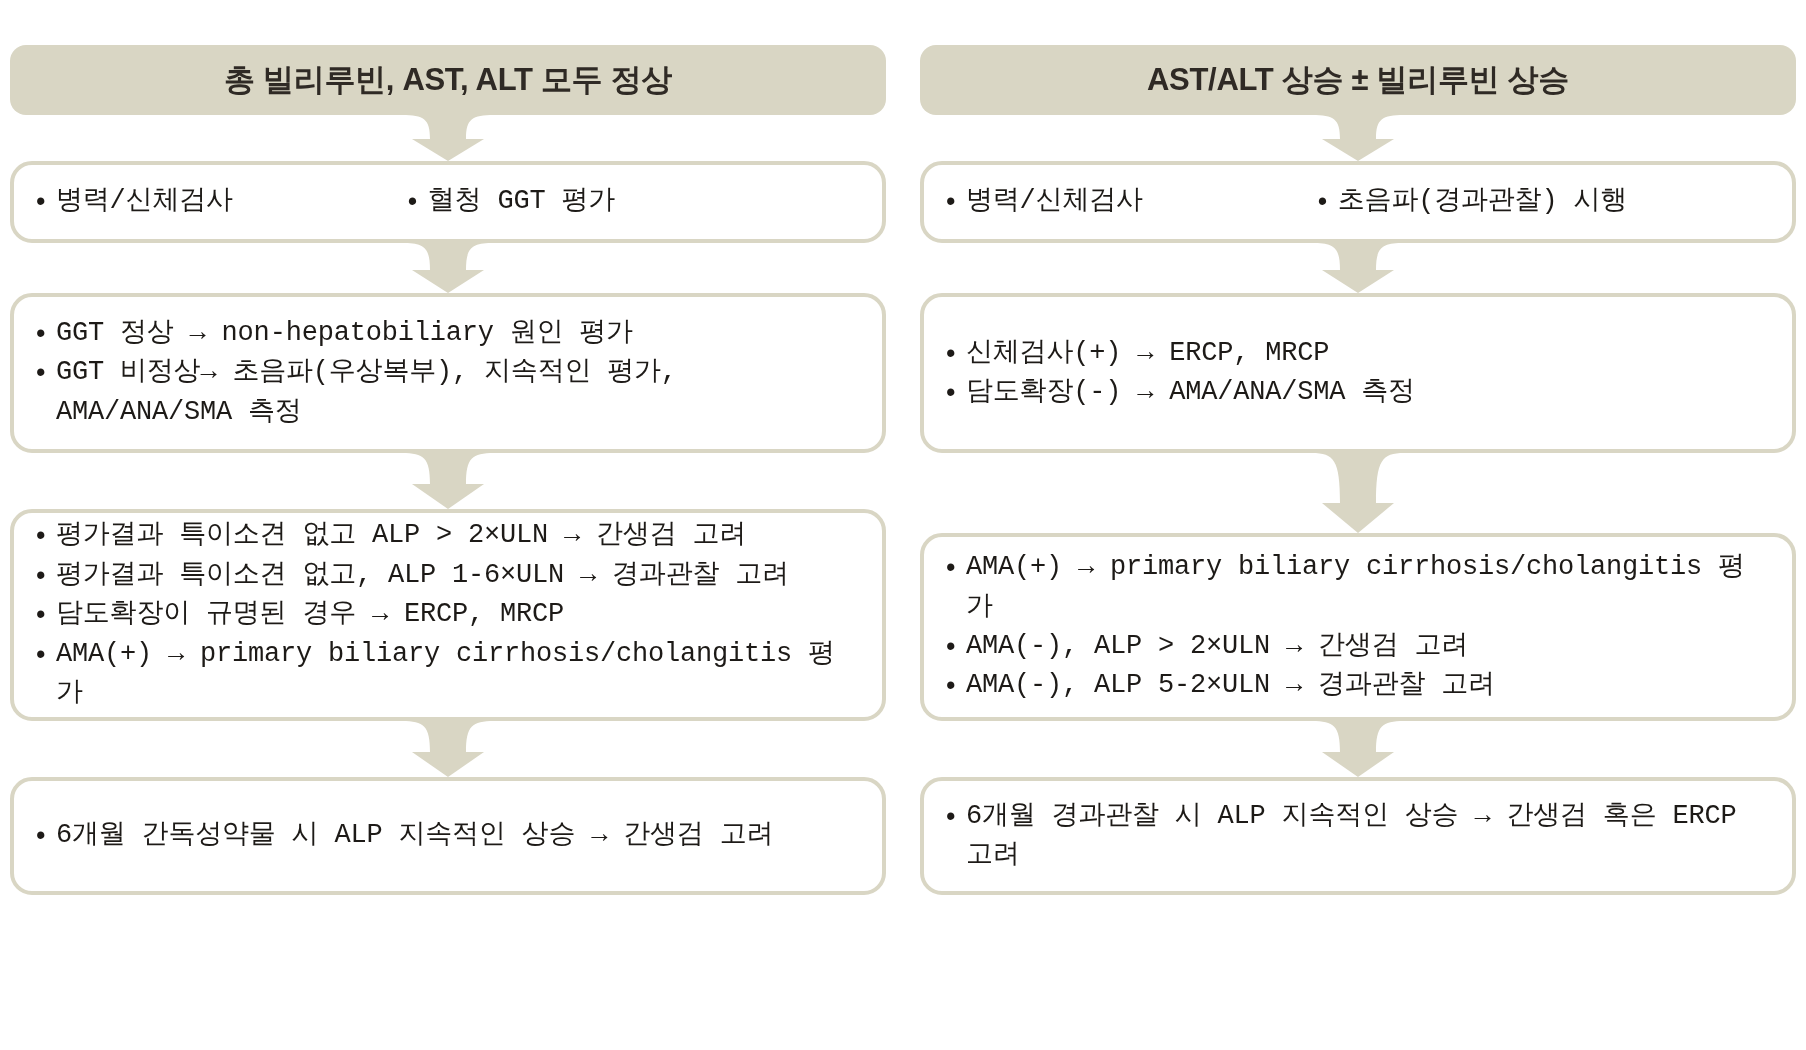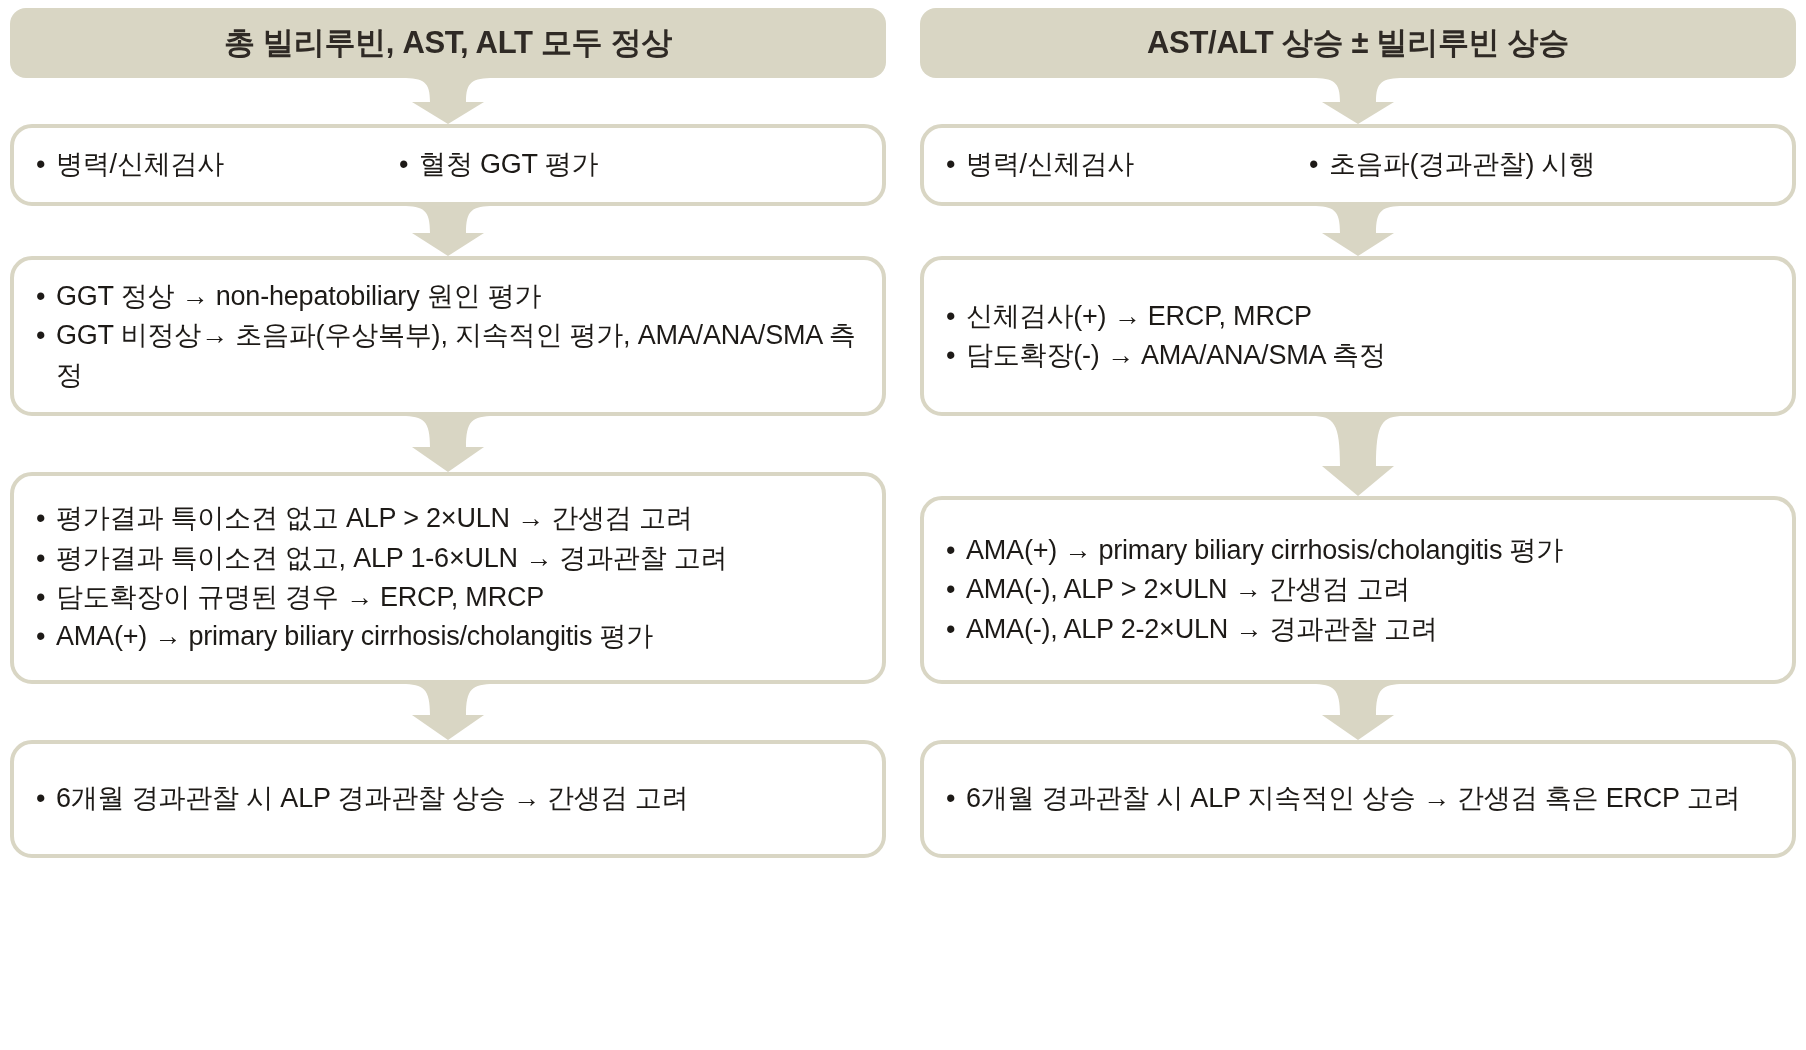--- a/index.html
+++ b/index.html
@@ -22,20 +22,21 @@
     display: flex;
     box-sizing: border-box;
   }
 
   .column {
     position: relative;
     box-sizing: border-box;
     display: flex;
     flex-direction: column;
     align-items: stretch;
+    margin-top: 37px;
   }
   .column-left {
     width: 896px;
     padding: 8px 10px 0 10px;
   }
   .column-right {
     width: 896px;
     margin-left: 14px;
     padding: 8px 10px 8px 10px;
   }
@@ -92,20 +93,21 @@
   .bullet-dot {
     flex: none;
     width: 20px;
     font-size: 27px;
     line-height: 1.46;
     color: #1d1a17;
     text-align: left;
   }
   .bullet-text {
     flex: 1;
+    font-family: Liberation Mono, monospace;
   }
 
   
   .arrow-wrap {
     flex: none;
     display: flex;
     justify-content: center;
     align-items: center;
   }
   .arrow-wrap svg {
@@ -208,21 +210,21 @@
 
     <div class="arrow-wrap arrow-4">
       <svg width="92" height="56" viewBox="0 0 92 56" aria-hidden="true">
         <path d="M0,0 C22,0 28,5 28,31 L10,31 L46,56 L82,31 L64,31 C64,5 70,0 92,0 Z" fill="#d9d6c4"></path>
       </svg>
     </div>
 
     <div class="content-box box-4">
       <div class="bullet-item">
         <span class="bullet-dot">•</span>
-        <span class="bullet-text">6개월 경과관찰 시 ALP 경과관찰 상승 → 간생검 고려</span>
+        <span class="bullet-text">6개월 간독성약물 시 ALP 지속적인 상승 → 간생검 고려</span>
       </div>
     </div>
 
   </div>
 
   <div class="column column-right R">
 
     <div class="header-box">
       <span>AST/ALT 상승 ± 빌리루빈 상승</span>
     </div>
@@ -273,21 +275,21 @@
       <div class="bullet-item">
         <span class="bullet-dot">•</span>
         <span class="bullet-text">AMA(+) → primary biliary cirrhosis/cholangitis 평가</span>
       </div>
       <div class="bullet-item">
         <span class="bullet-dot">•</span>
         <span class="bullet-text">AMA(-), ALP &gt; 2×ULN → 간생검 고려</span>
       </div>
       <div class="bullet-item">
         <span class="bullet-dot">•</span>
-        <span class="bullet-text">AMA(-), ALP 2-2×ULN → 경과관찰 고려</span>
+        <span class="bullet-text">AMA(-), ALP 5-2×ULN → 경과관찰 고려</span>
       </div>
     </div>
 
     <div class="arrow-wrap arrow-4">
       <svg width="92" height="56" viewBox="0 0 92 56" aria-hidden="true">
         <path d="M0,0 C22,0 28,5 28,31 L10,31 L46,56 L82,31 L64,31 C64,5 70,0 92,0 Z" fill="#d9d6c4"></path>
       </svg>
     </div>
 
     <div class="content-box box-4">

